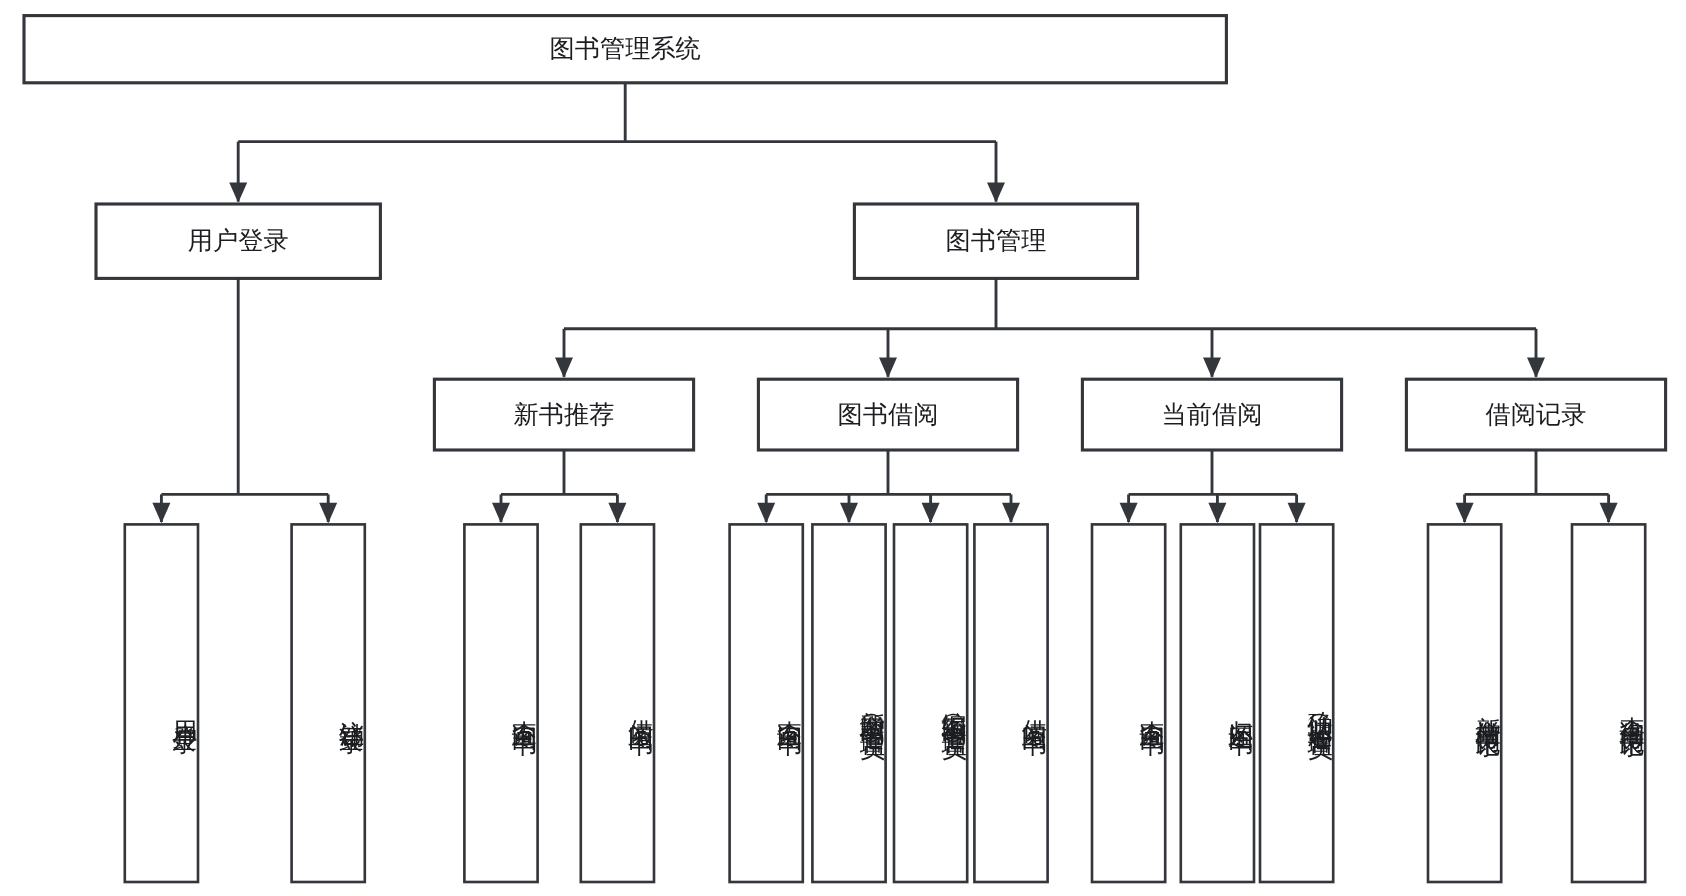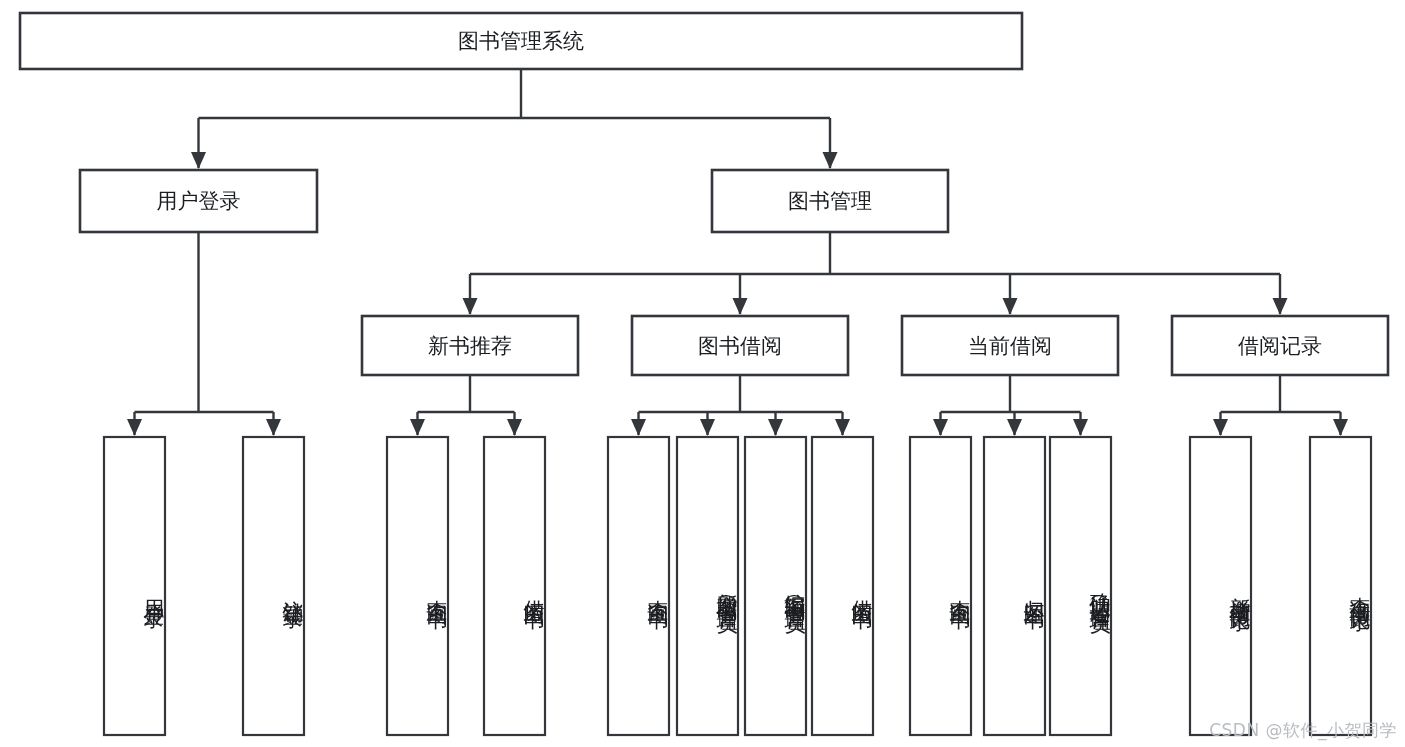--- a/index.html
+++ b/index.html
@@ -219,14 +219,13 @@
       <div class="vlabel" style="left: 608px; top: 538px; width: 61px; height: 102px;">查询图书</div>
       <div class="vlabel" style="left: 677px; top: 478px; width: 61px; height: 222px;">新增图书（管理员）</div>
       <div class="vlabel" style="left: 745px; top: 478px; width: 61px; height: 222px;">编辑图书（管理员）</div>
       <div class="vlabel" style="left: 812px; top: 538px; width: 61px; height: 102px;">借阅图书</div>
       <div class="vlabel" style="left: 910px; top: 538px; width: 61px; height: 102px;">查询图书</div>
       <div class="vlabel" style="left: 984px; top: 538px; width: 61px; height: 102px;">归还图书</div>
       <div class="vlabel" style="left: 1050px; top: 478px; width: 61px; height: 222px;">确认归还（管理员）</div>
       <div class="vlabel" style="left: 1190px; top: 514px; width: 61px; height: 150px;">新增借阅记录</div>
       <div class="vlabel" style="left: 1310px; top: 514px; width: 61px; height: 150px;">查询借阅记录</div>
     </div>
-  <div class="watermark-text">CSDN @软件_小贺同学</div>
 </div>
 
 </body></html>

